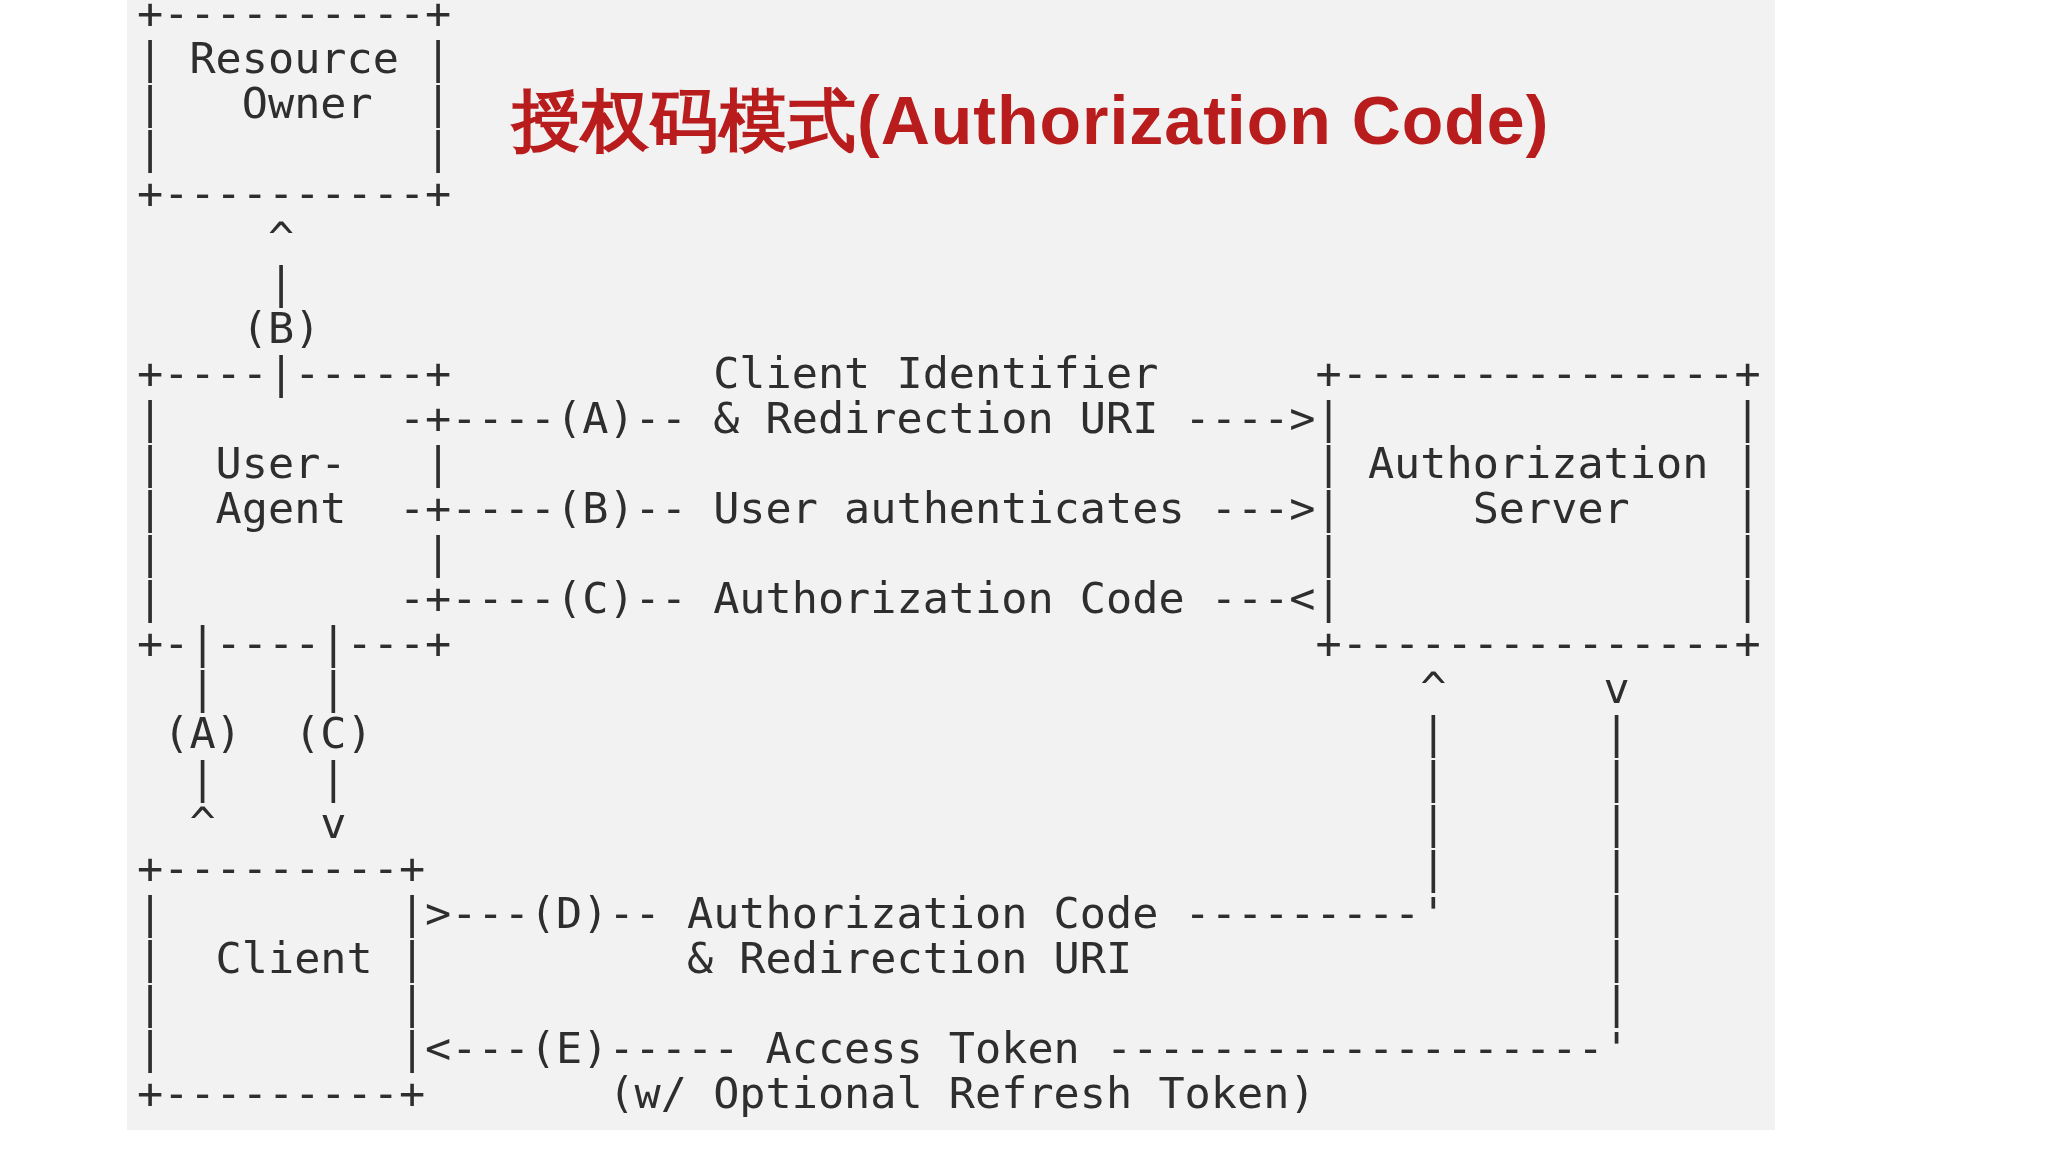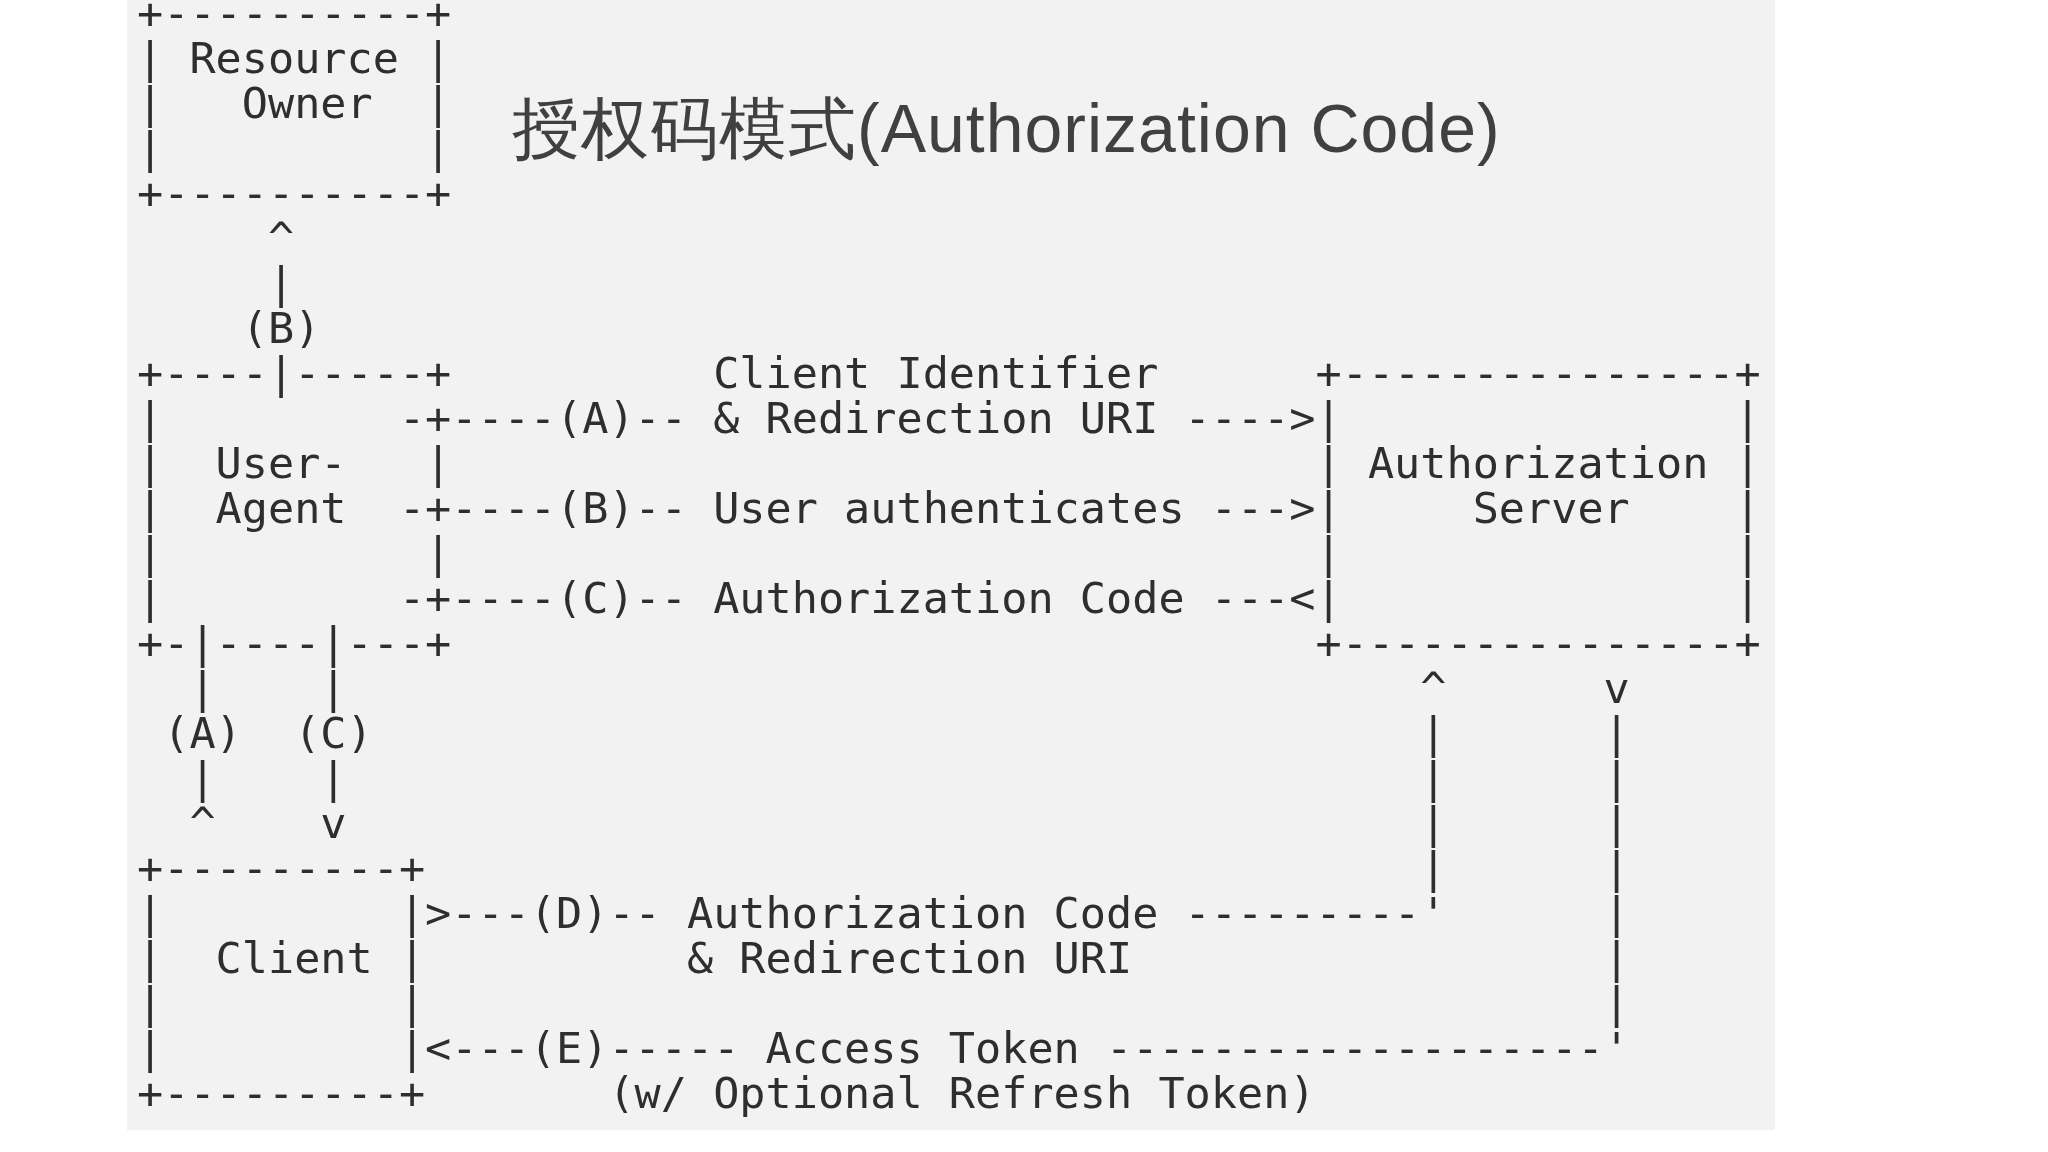--- a/index.html
+++ b/index.html
@@ -35,27 +35,27 @@
     font-family: "DejaVu Sans Mono", "Liberation Mono", monospace;
     font-size: 43.5px;
     line-height: 45px;
     letter-spacing: 0px;
     color: #2e2e2e;
     font-weight: 400;
   }
   .title {
     position: absolute;
     left: 385px;
-    top: 92px;
+    top: 84px;
     font-family: "Liberation Sans", "DejaVu Sans", sans-serif;
     font-size: 68px;
     line-height: 72px;
     letter-spacing: 1px;
-    color: #404040;
-    font-weight: 400;
+    color: #b91c1c;
+    font-weight: 700;
     white-space: nowrap;
   }
 </style>
 </head>
 <body>
 
 <div class="canvas">
   <div class="slide">
     <pre class="ascii">+----------+
 | Resource |

